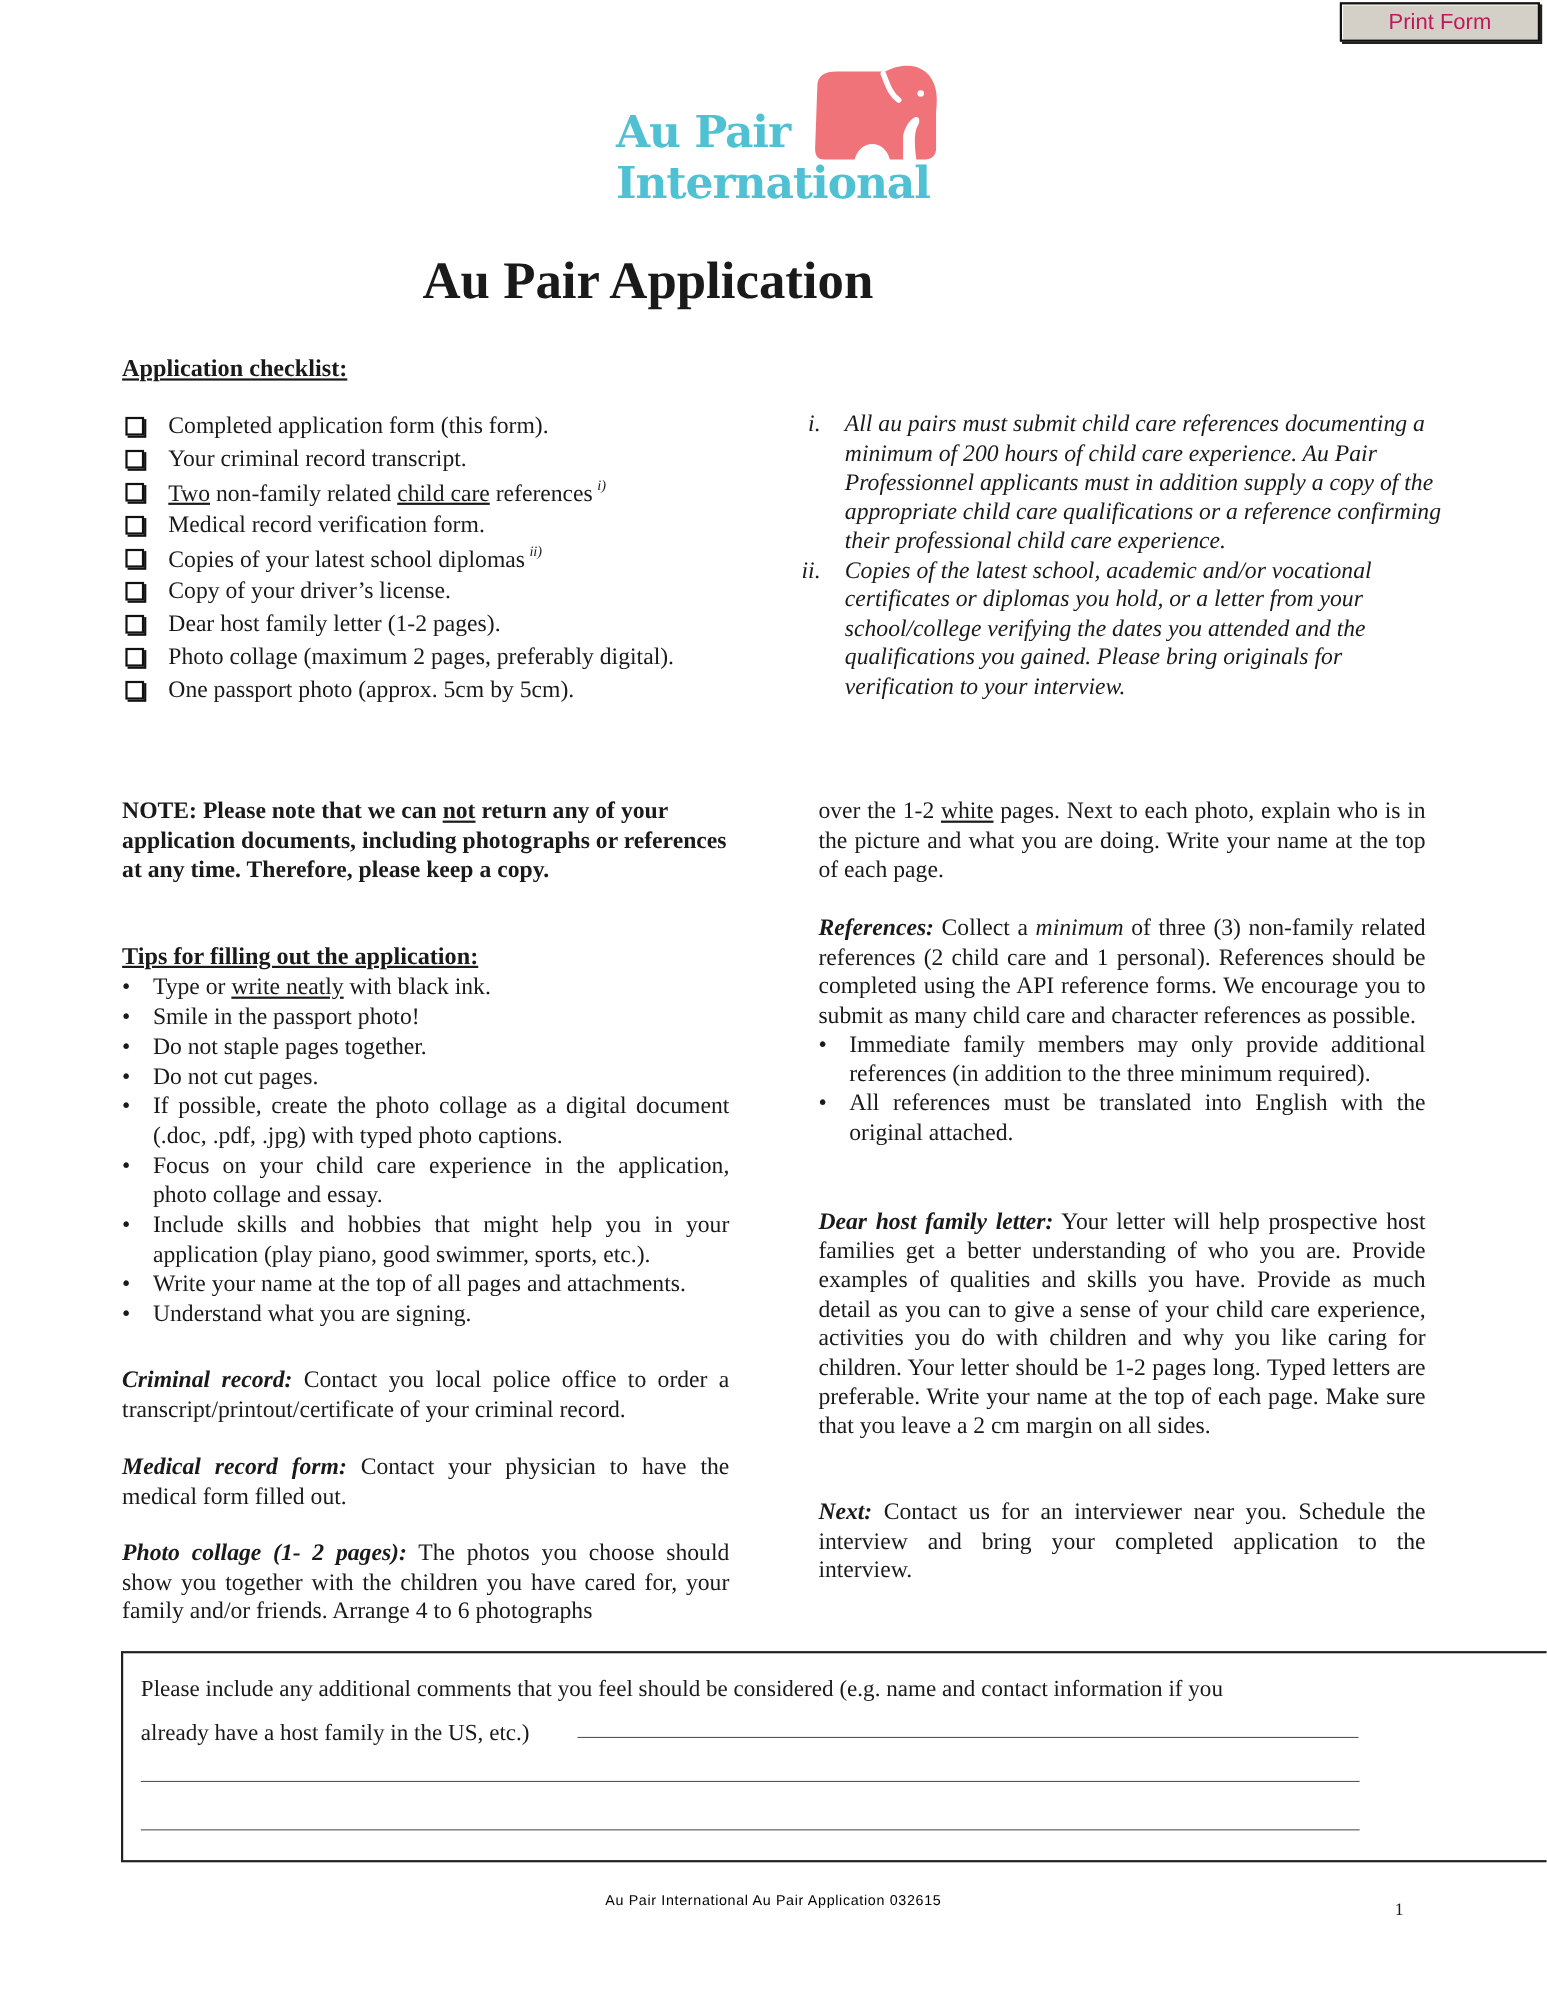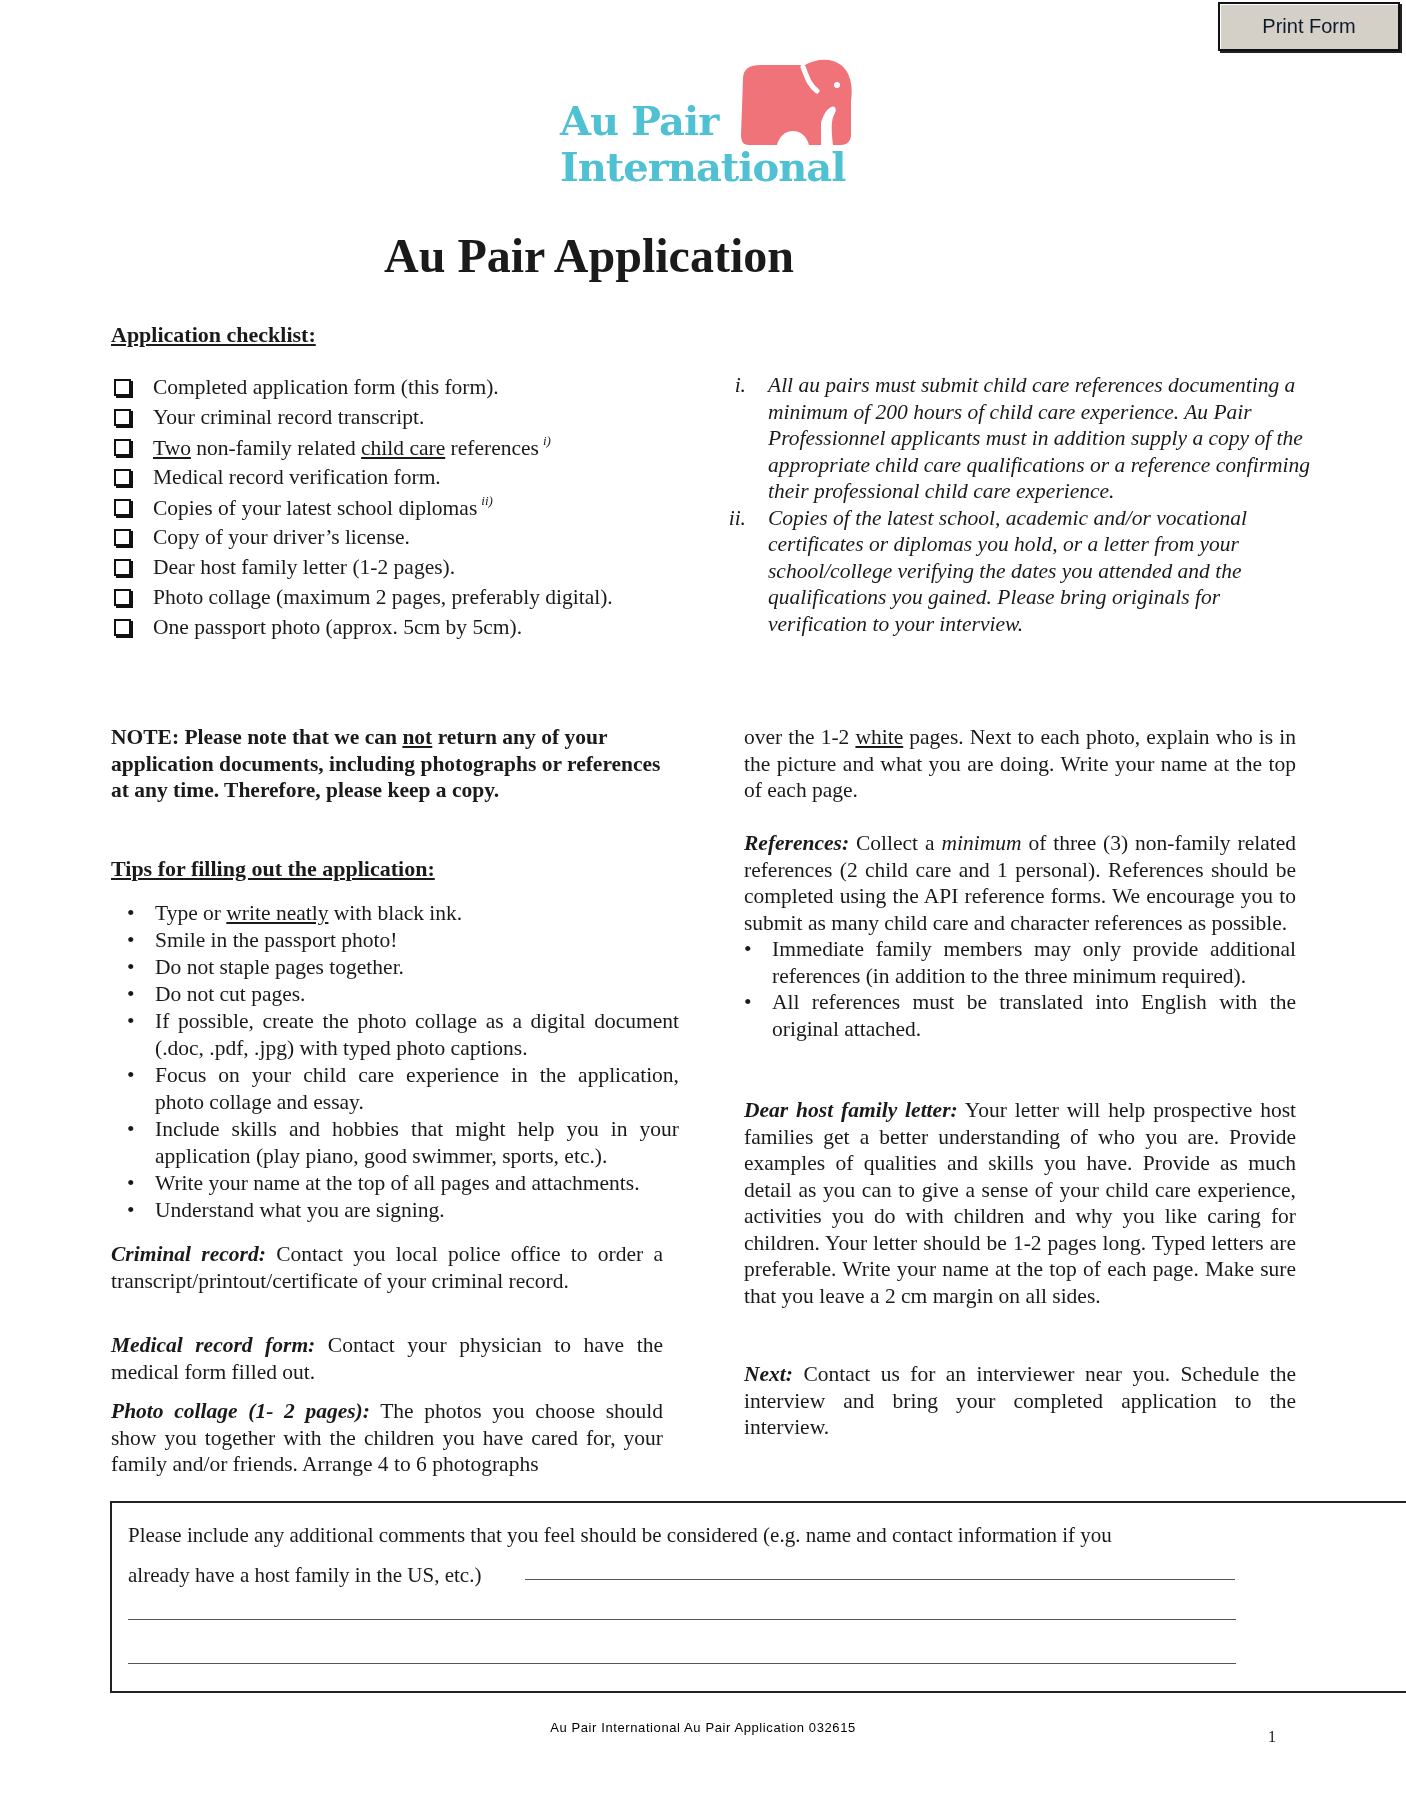--- a/index.html
+++ b/index.html
@@ -1,21 +1,21 @@
 <!DOCTYPE html>
 <html><head>
 <meta charset="utf-8">
 <style>
   html, body { margin:0; padding:0; background:#ffffff; }
   body { width:1406px; height:1819px; position:relative; overflow:hidden;
          font-family:"Liberation Serif", serif; color:#1a1a1a; }
   .abs { position:absolute; }
-  .print-btn { left:1218px; top:2px; width:182px; height:49px; box-sizing:border-box;
+  .print-btn { left:1218px; top:2px; width:182px; height:36px; box-sizing:border-box;
     background:#d4d0c8; border:2px solid #111; box-shadow: inset 1px 1px 0 #fff, 2px 2px 0 #222;
-    font-family:"Liberation Sans", sans-serif; font-size:20px; color:#0f172a;
+    font-family:"Liberation Sans", sans-serif; font-size:20px; color:#be185d;
     display:flex; align-items:center; justify-content:center; cursor:pointer; }
   .logo { left:555px; top:55px; width:310px; height:140px; }
   .logo-text { position:absolute; left:5px; font-family:"DejaVu Serif", serif; font-weight:bold;
     color:#4fc1d3; letter-spacing:-1px; }
   .logo-line1 { top:42px; font-size:40px; }
   .logo-line2 { top:88px; font-size:40px; }
   .title { left:0; width:1178px; top:228px; text-align:center; font-size:48px; font-weight:bold; }
   .h-under { font-weight:bold; text-decoration:underline; font-size:22px; }
   .checklist-head { left:111px; top:322px;text-align:center; }
   .checklist { left:112px; top:372px; margin:0; padding:0; list-style:none; font-size:21.5px; }
@@ -24,21 +24,21 @@
   sup.fn { font-style:italic; font-size:13px; vertical-align:10px; margin-left:4px; }
   u { text-decoration:underline; }
   .footnotes { left:722px; top:372px; width:590px; font-style:italic; font-size:21.5px; line-height:26.5px; }
   .fn-row { display:flex; }
   .fn-num { width:46px; text-align:right; padding-right:22px; box-sizing:border-box; flex:0 0 auto; }
   .fn-text { flex:1; }
   .note { left:111px; top:724px; width:560px; font-weight:bold; font-size:21.5px; line-height:26.5px; }
   .col-left { left:111px; width:552px; font-size:21.5px; line-height:26.5px; text-align:justify; }
   .col-right { left:744px; width:552px; font-size:21.5px; line-height:26.5px; text-align:justify; }
   .tips-head { left:111px; top:856px; }
-  .tips { left:111px; top:884px; width:552px; margin:16px; padding:0; list-style:none; font-size:21.5px; line-height:27px; text-align:justify; }
+  .tips { left:111px; top:884px; width:552px; margin:0; padding:0; list-style:none; font-size:21.5px; line-height:27px; text-align:justify; }
   .tips li { position:relative; padding-left:28px; }
   .tips li::before { content:"•"; position:absolute; left:0; top:0; }
   .bullets-r { margin:0; padding:0; list-style:none; }
   .bullets-r li { position:relative; padding-left:28px; }
   .bullets-r li::before { content:"•"; position:absolute; left:0; top:0; }
   .bi { font-weight:bold; font-style:italic; }
   .comments-box { left:110px; top:1501px; width:1400px; height:192px; box-sizing:border-box;
     border:2px solid #222; }
   .comments-text { position:absolute; left:16px; top:12px; font-size:21px; line-height:40px; width:1140px; }
   .line { position:absolute; height:0; border-top:1.5px solid #555; }
@@ -122,21 +122,21 @@
   <li>Do not staple pages together.</li>
   <li>Do not cut pages.</li>
   <li>If possible, create the photo collage as a digital document (.doc, .pdf, .jpg) with typed photo captions.</li>
   <li>Focus on your child care experience in the application, photo collage and essay.</li>
   <li>Include skills and hobbies that might help you in your application (play piano, good swimmer, sports, etc.).</li>
   <li>Write your name at the top of all pages and attachments.</li>
   <li>Understand what you are signing.</li>
 </ul>
 
 <div class="abs col-left" style="top:1241px;"><span class="bi">Criminal record:</span><span> Contact you local police office to order a transcript/printout/certificate of your criminal record.</span></div>
-<div class="abs col-left" style="top:1320px;margin-top:12px;"><span class="bi">Medical record form:</span><span> Contact your physician to have the medical form filled out.</span></div>
+<div class="abs col-left" style="top:1320px;"><span class="bi">Medical record form:</span><span> Contact your physician to have the medical form filled out.</span></div>
 <div class="abs col-left" style="top:1398px;"><span class="bi">Photo collage (1- 2 pages):</span><span>  The photos you choose should show you together with the children you have cared for, your family and/or friends. Arrange 4 to 6 photographs</span></div>
 
 <div class="abs col-right" style="top:724px;"><span>over the 1-2 </span><u>white</u><span> pages. Next to each photo, explain who is in the picture and what you are doing.  Write your name at the top of each page.</span></div>
 
 <div class="abs col-right" style="top:830px;">
   <div><span class="bi">References:</span><span> Collect a </span><i>minimum</i><span> of three (3) non-family related references (2 child care and 1 personal). References should be completed using the API reference forms. We encourage you to submit as many child care and character references as possible.</span></div>
   <ul class="bullets-r">
     <li>Immediate family members may only provide additional references (in addition to the three minimum required).</li>
     <li>All references must be translated into English with the original attached.</li>
   </ul>

